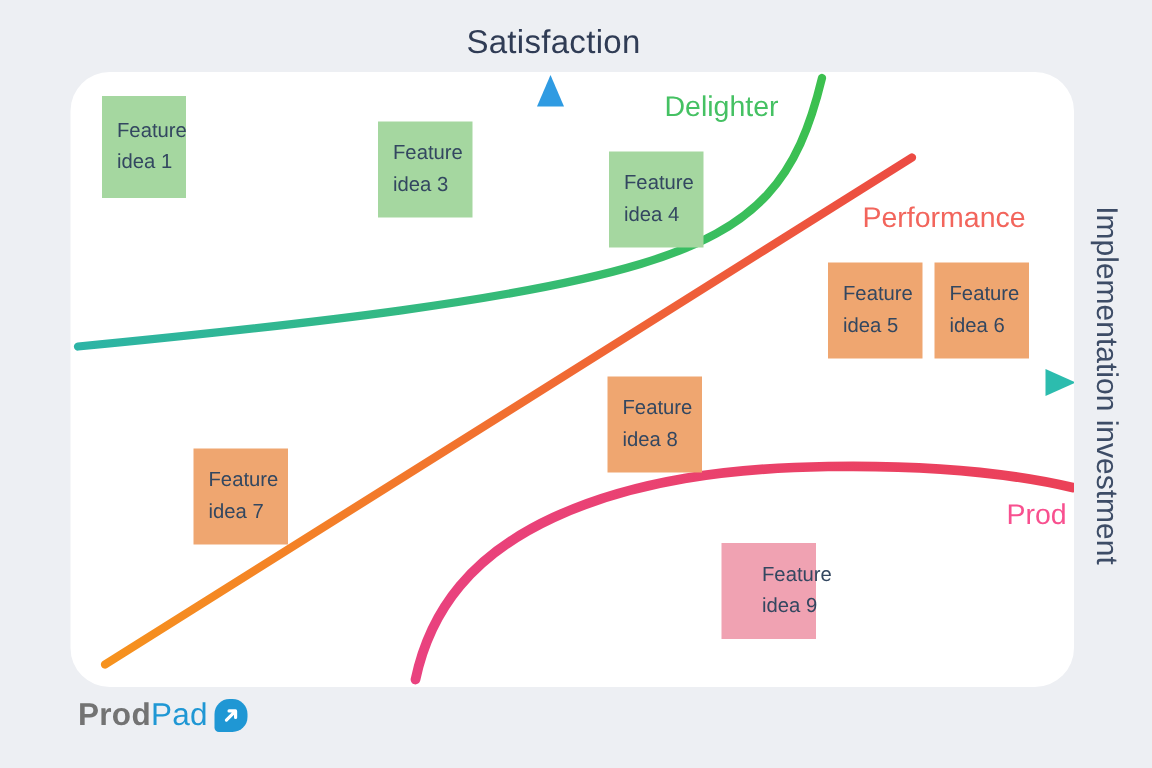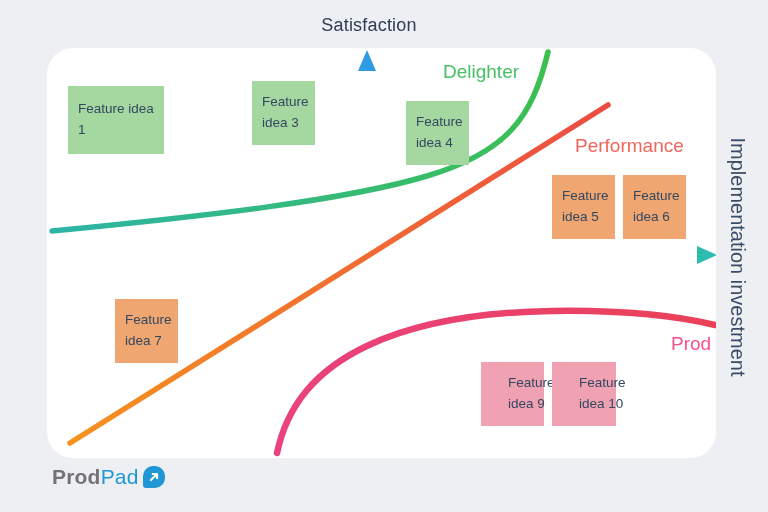--- a/index.html
+++ b/index.html
@@ -2,21 +2,21 @@
 <html><head>
 <meta charset="utf-8">
 <style>
   html,body{margin:0;padding:0;}
   .stage{
     position:relative;width:768px;height:512px;background:#edeff3;
     font-family:"Liberation Sans",sans-serif;overflow:hidden;
   }
   .title{
     position:absolute;top:15px;left:0;width:738px;text-align:center;
-    font-size:18px;color:#303c55;letter-spacing:.2px;
+    font-size:22px;color:#303c55;letter-spacing:.2px;
   }
   .card{
     position:absolute;left:47px;top:48px;width:669px;height:410px;
     background:#ffffff;border-radius:26px;
   }
   .curves-layer{position:absolute;left:0;top:0;}
   .note{
     position:absolute;box-sizing:border-box;width:63px;height:64px;
     display:flex;align-items:center;padding:0 6px 0 10px;
     font-size:13.5px;line-height:1.55;color:#334760;
@@ -90,28 +90,28 @@
 
       <line x1="23" y1="395" x2="561" y2="57" stroke="url(#grad-perf)" stroke-width="5.5" stroke-linecap="round"></line>
 
       <path d="M 230 405 C 240 358, 268 322, 322 297 C 376 272, 440 264, 505 263 C 570 262, 625 267, 668 277" fill="none" stroke="url(#grad-basic)" stroke-width="6.5" stroke-linecap="round"></path>
     </svg>
 
     <div class="curve-label lbl-delighter">Delighter</div>
     <div class="curve-label lbl-performance">Performance</div>
     <div class="curve-label lbl-basic">Prod</div>
 
-    <div class="note note-delighter" style="left:21px;top:38px;width:96px;height:68px;">Feature idea 1</div>
+    <div class="note note-delighter" style="left:21px;top:16px;width:56px;height:68px;">Feature idea 1</div>
     <div class="note note-delighter" style="left:205px;top:33px;">Feature idea 3</div>
     <div class="note note-delighter" style="left:359px;top:53px;">Feature idea 4</div>
     <div class="note note-performance" style="left:505px;top:127px;">Feature idea 5</div>
     <div class="note note-performance" style="left:576px;top:127px;">Feature idea 6</div>
-    <div class="note note-performance" style="left:68px;top:251px;">Feature idea 7</div>
+    <div class="note note-performance" style="left:82px;top:251px;">Feature idea 7</div>
+    <div class="note note-performance" style="left:358px;top:203px;">Feature idea 8</div>
     <div class="note note-basic" style="left:434px;top:314px;">Feature idea 9</div>
-    <div class="note note-basic" style="left:505px;top:314px;width:64px;">Feature idea 10</div>
   </div>
 
   <div class="logo">
     <span class="logo-bold">Prod</span>
       <span class="logo-reg">Pad</span>
     <span class="logo-icon">
       <svg width="14" height="14" viewBox="0 0 16 16">
         <path d="M4.5 11.5 L11 5 M6.5 4.5 h5 v5" fill="none" stroke="#ffffff" stroke-width="2.4" stroke-linecap="round" stroke-linejoin="round"></path>
       </svg>
     </span>

